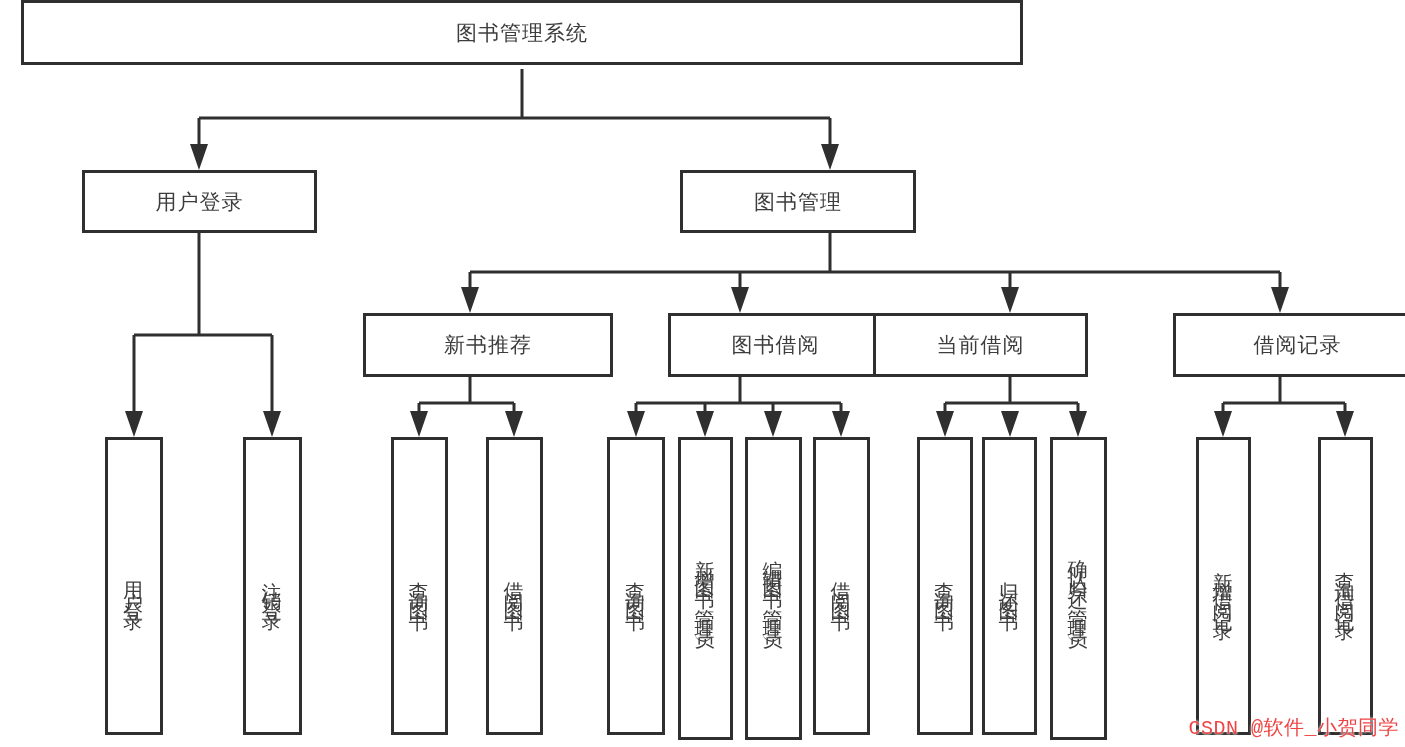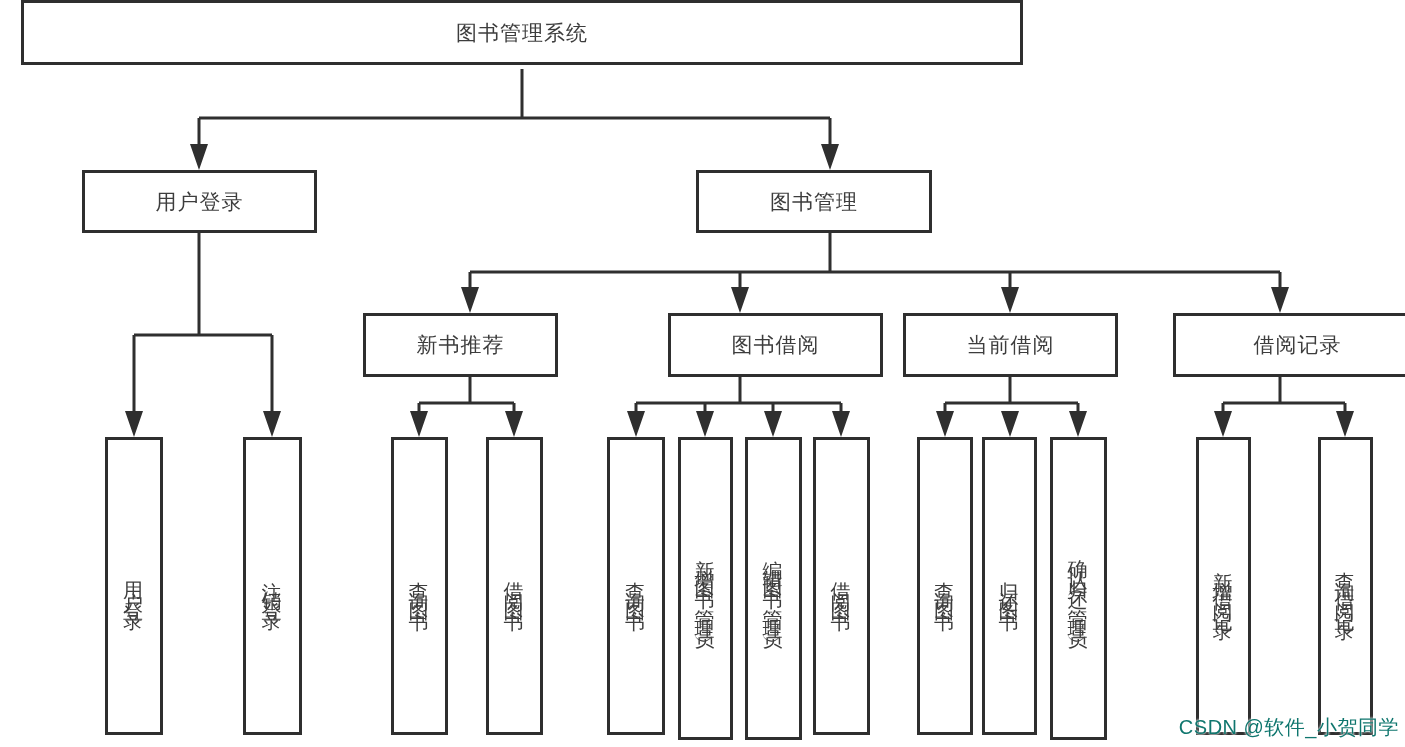--- a/index.html
+++ b/index.html
@@ -48,23 +48,24 @@
     letter-spacing: 10px;
     white-space: nowrap;
     color: #3d3d3d;
   }
   #watermark {
     position: absolute;
     right: 6px;
     top: 714px;
     z-index: 3;
     font-size: 20px;
-    color: #0f766e;
+    color: #ef4444;
     letter-spacing: 0.5px;
     text-shadow: 0 0 3px #ffffff, 0 0 2px #ffffff;
+    font-family: Liberation Mono, monospace;
   }
 </style>
 </head>
 <body>
 
 <div id="stage">
 
   <svg id="connectors" viewBox="0 0 1405 747" xmlns="http://www.w3.org/2000/svg">
 
     <path d="M522,69 V118 M199,118 H830 M199,118 V146 M830,118 V146
@@ -86,31 +87,31 @@
              M1223,437 L1214,411 L1232,411 Z  M1345,437 L1336,411 L1354,411 Z"></path>
   </svg>
 
   <div class="box h" style="left:21px; top:0; width:1002px; height:65px;">
     <span>图书管理系统</span>
   </div>
 
   <div class="box h" style="left:82px; top:170px; width:235px; height:63px;">
     <span>用户登录</span>
   </div>
-  <div class="box h" style="left:696px; top:170px; width:236px; height:63px;">
+  <div class="box h" style="left:680px; top:170px; width:236px; height:63px;">
     <span>图书管理</span>
   </div>
 
-  <div class="box h" style="left:363px; top:313px; width:195px; height:64px;">
+  <div class="box h" style="left:363px; top:313px; width:250px; height:64px;">
     <span>新书推荐</span>
   </div>
   <div class="box h" style="left:633px; top:313px; width:215px; height:64px;margin-left:35px;">
     <span>图书借阅</span>
   </div>
-  <div class="box h" style="left:903px; top:313px; width:215px; height:64px;">
+  <div class="box h" style="left:873px; top:313px; width:215px; height:64px;">
     <span>当前借阅</span>
   </div>
   <div class="box h" style="left:1173px; top:313px; width:249px; height:64px;">
     <span>借阅记录</span>
   </div>
 
   <div class="box v" style="left:105px; top:437px; width:58px; height:298px;">
     <span class="vtext">用户登录</span>
   </div>
   <div class="box v" style="left:243px; top:437px; width:59px; height:298px;">

